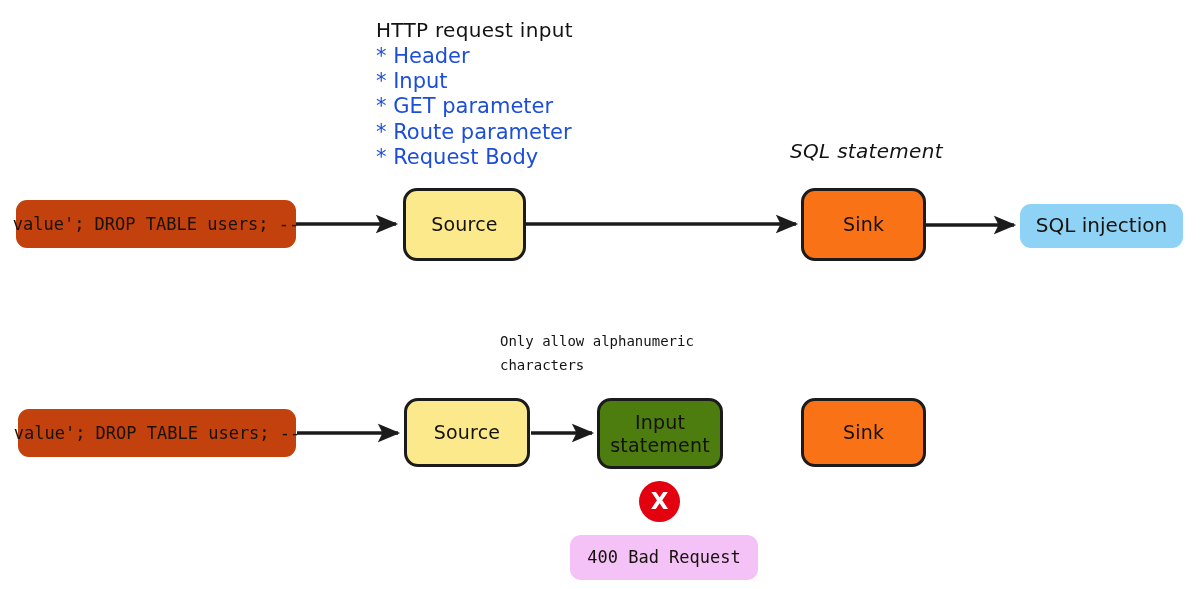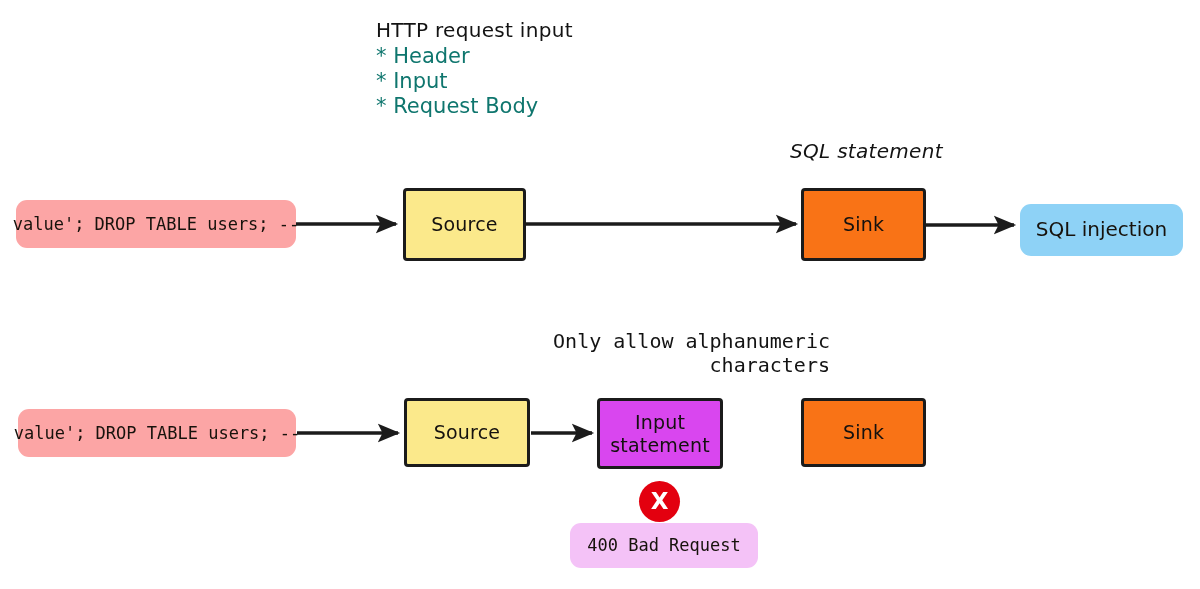--- a/index.html
+++ b/index.html
@@ -38,71 +38,71 @@
     display: flex;
     align-items: center;
     justify-content: center;
     text-align: center;
     line-height: 1.18;
   }
 
   
   .box-hand {
     border: 3.5px solid #1b1b1b;
-    border-radius: 4px;
+    border-radius: 14px;
     font-family: "DejaVu Sans", sans-serif;
     font-size: 19px;
     letter-spacing: 0.2px;
     color: #14110f;
   }
   .box-source  { background: #fbe98b; }
   .box-sink    { background: #f97316; }
-  .box-valid   { background: #d946ef; }
+  .box-valid   { background: #4d7c0f; }
 
   
   .tag {
     border: none;
     border-radius: 11px;
     font-family: "DejaVu Sans Mono", monospace;
     font-size: 17px;
     letter-spacing: 0px;
     color: #17120c;
     white-space: nowrap;
   }
-  .tag-payload { background: #fca5a5; }
+  .tag-payload { background: #c2410c; }
   .tag-result  { background: #8ed2f6; font-family: "DejaVu Sans", sans-serif; font-size: 20px; }
   .tag-error   { background: #f4c2f7; }
 
   
   .label {
     position: absolute;
     font-family: "DejaVu Sans", sans-serif;
     color: #131313;
     white-space: pre;
   }
   .label-head {
     font-size: 20px;
     letter-spacing: 0.3px;
   }
   .bullet-list {
     position: absolute;
     font-family: "DejaVu Sans", sans-serif;
     font-size: 21px;
-    color: #0f766e;
+    color: #1d4ed8;
     line-height: 25.2px;
   }
   .bullet-row {
     white-space: pre;
   }
   .label-mono {
     position: absolute;
     font-family: "DejaVu Sans Mono", monospace;
-    font-size: 20px;
+    font-size: 14px;
     color: #131313;
-    text-align: right;
+    text-align: left;
     line-height: 24px;
     white-space: pre-line;
   }
 
   
   .badge-x {
     position: absolute;
     width: 41px;
     height: 41px;
     border-radius: 50%;
@@ -138,46 +138,48 @@
     <line x1="297" y1="433" x2="398" y2="433" stroke="#1b1b1b" stroke-width="3.6" marker-end="url(#arrowhead)"></line>
 
     <line x1="531" y1="433" x2="592" y2="433" stroke="#1b1b1b" stroke-width="3.6" marker-end="url(#arrowhead)"></line>
   </svg>
 
   <div class="label label-head" style="left:376px; top:18px;">HTTP request input</div>
 
   <div class="bullet-list" style="left:376px; top:44px;">
     <div class="bullet-row">* Header</div>
     <div class="bullet-row">* Input</div>
+    <div class="bullet-row">* GET parameter</div>
+    <div class="bullet-row">* Route parameter</div>
     <div class="bullet-row">* Request Body</div>
   </div>
 
   <div class="label label-head" style="left:790px; top:139px;font-style:italic;">SQL statement</div>
 
   <div class="node tag tag-payload" style="left:16px; top:200px; width:280px; height:48px;">value'; DROP TABLE users; --</div>
 
   <div class="node box-hand box-source" style="left:403px; top:188px; width:123px; height:73px;">Source</div>
 
   <div class="node box-hand box-sink" style="left:801px; top:188px; width:125px; height:73px;">Sink</div>
 
-  <div class="node tag tag-result" style="left:1020px; top:204px; width:163px; height:52px;">SQL injection</div>
+  <div class="node tag tag-result" style="left:1020px; top:204px; width:163px; height:44px;">SQL injection</div>
 
   <div class="label-mono" style="left:500px; top:329px; width:330px;">Only allow alphanumeric
 characters</div>
 
   <div class="node tag tag-payload" style="left:18px; top:409px; width:278px; height:48px;">value'; DROP TABLE users; --</div>
 
   <div class="node box-hand box-source" style="left:404px; top:398px; width:126px; height:69px;">Source</div>
 
   <div class="node box-hand box-valid" style="left:597px; top:398px; width:126px; height:71px; flex-direction:column;">
     <span>Input</span>
     <span>statement</span>
   </div>
 
   <div class="node box-hand box-sink" style="left:801px; top:398px; width:125px; height:69px;">Sink</div>
 
   <div class="badge-x" style="left:639px; top:481px;">
     <span>X</span>
   </div>
 
-  <div class="node tag tag-error" style="left:570px; top:523px; width:188px; height:45px;">400 Bad Request</div>
+  <div class="node tag tag-error" style="left:570px; top:535px; width:188px; height:45px;">400 Bad Request</div>
 
 </div>
 
 </body></html>

